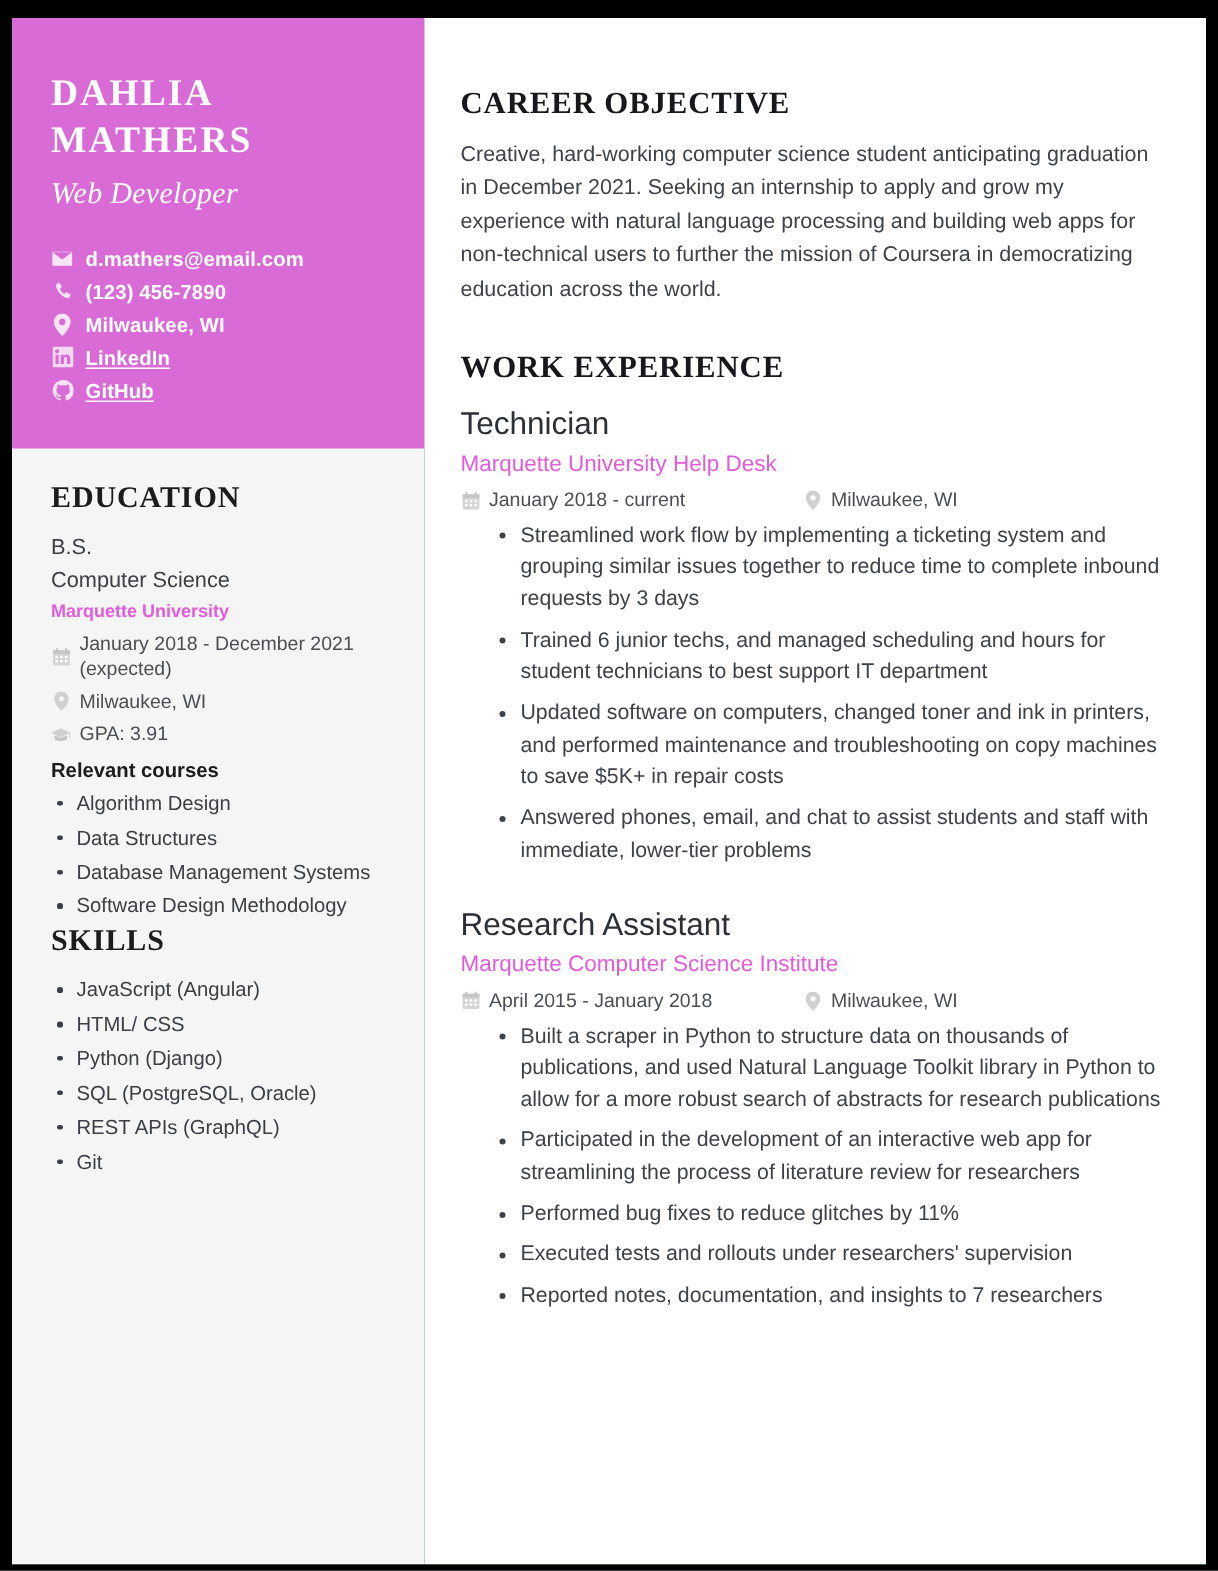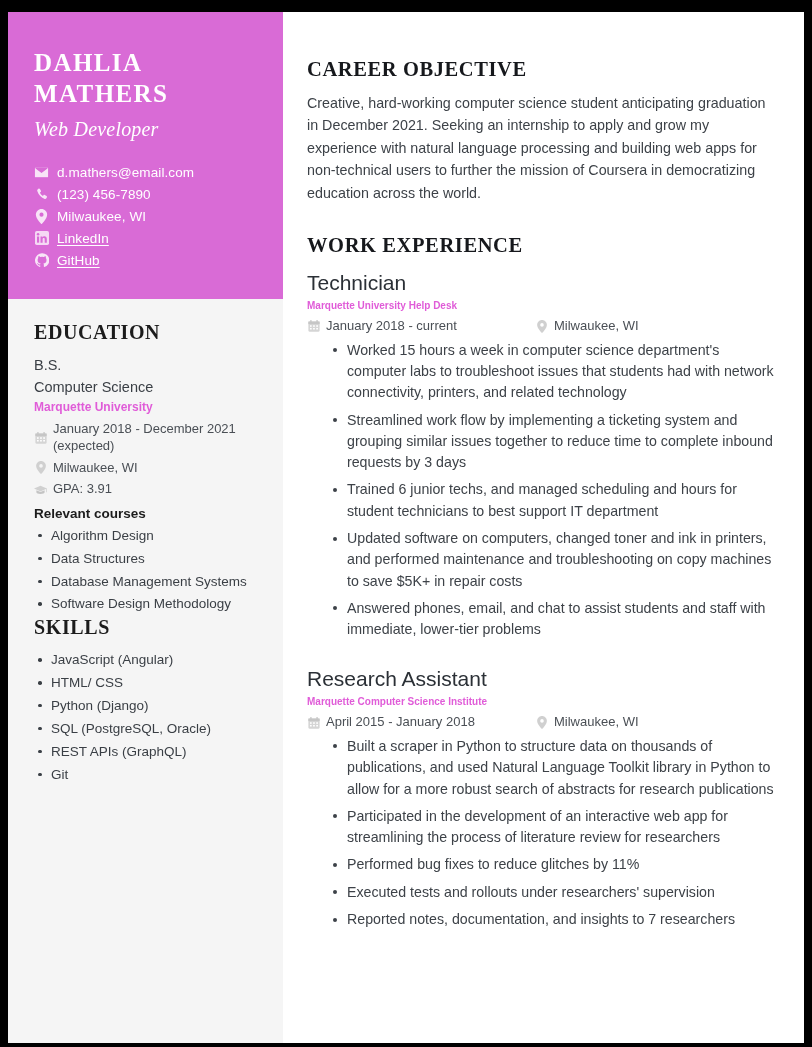--- a/index.html
+++ b/index.html
@@ -56,21 +56,21 @@
 
   .contact-list { margin-top: 24px; }
 
   .contact-row {
     display: flex;
     align-items: flex-end;
     gap: 8px;
     margin-bottom: 7px;
     color: #ffffff;
     font-size: 13.5px;
-    font-weight: normal;
+    font-weight: bold;
     letter-spacing: 0.1px;
   }
 
   .contact-row .ico {
     width: 15px;
     min-width: 15px;
     height: 15px;
     display: flex;
     align-items: center;
     justify-content: center;
@@ -190,22 +190,22 @@
   .job-block { margin-bottom: 4px; }
 
   .job-role {
     font-size: 21px;
     color: #2b3036;
     line-height: 1.4;
     margin-bottom: 1px;
   }
 
   .job-company {
-    font-size: 10px;
-    font-weight: bold;
+    font-size: 15px;
+    font-weight: normal;
     color: #e05cd8;
     line-height: 1.45;
     margin-bottom: 4px;
   }
 
   .job-meta {
     display: flex;
     align-items: center;
     margin-bottom: 5px;
   }
@@ -406,21 +406,20 @@
           <span class="ico">
             <svg width="10" height="13" viewBox="0 0 12 16">
                 <path fill="#d0d0d0" d="M6 0C2.7 0 0 2.7 0 6c0 4.3 6 10 6 10s6-5.7 6-10c0-3.3-2.7-6-6-6z"></path>
                 <circle cx="6" cy="6" r="2.2" fill="#ffffff"></circle>
               </svg>
           </span>
           <span>Milwaukee, WI</span>
         </div>
       </div>
       <ul class="job-bullets">
-        <li>Worked 15 hours a week in computer science department's computer labs to troubleshoot issues that students had with network connectivity, printers, and related technology</li>
         <li>Streamlined work flow by implementing a ticketing system and grouping similar issues together to reduce time to complete inbound requests by 3 days</li>
         <li>Trained 6 junior techs, and managed scheduling and hours for student technicians to best support IT department</li>
         <li>Updated software on computers, changed toner and ink in printers, and performed maintenance and troubleshooting on copy machines to save $5K+ in repair costs</li>
         <li>Answered phones, email, and chat to assist students and staff with immediate, lower-tier problems</li>
       </ul>
     </div>
 
     <div class="job-spacer"></div>
 
     <div class="job-block">

